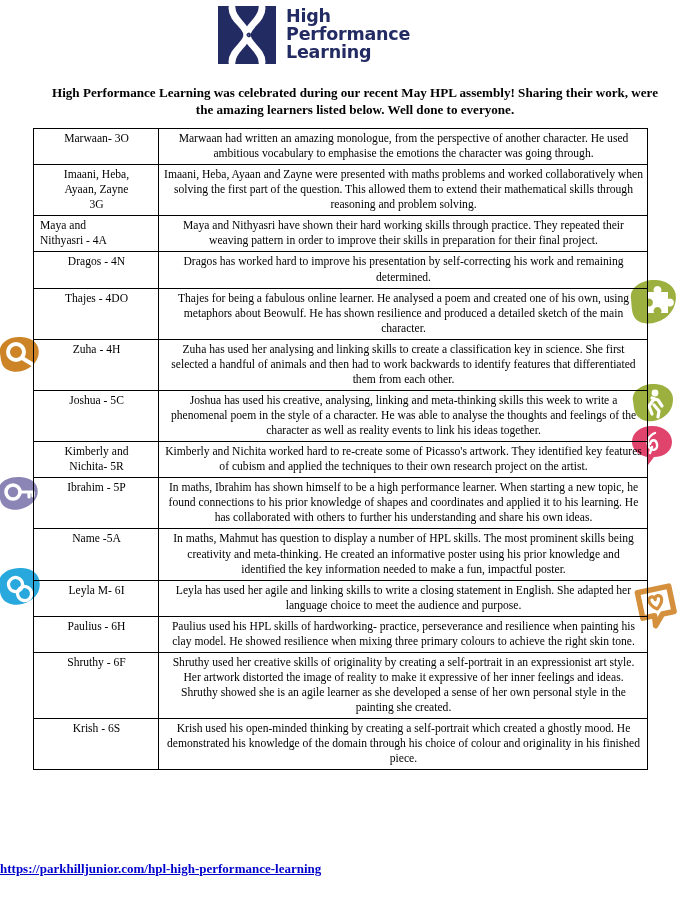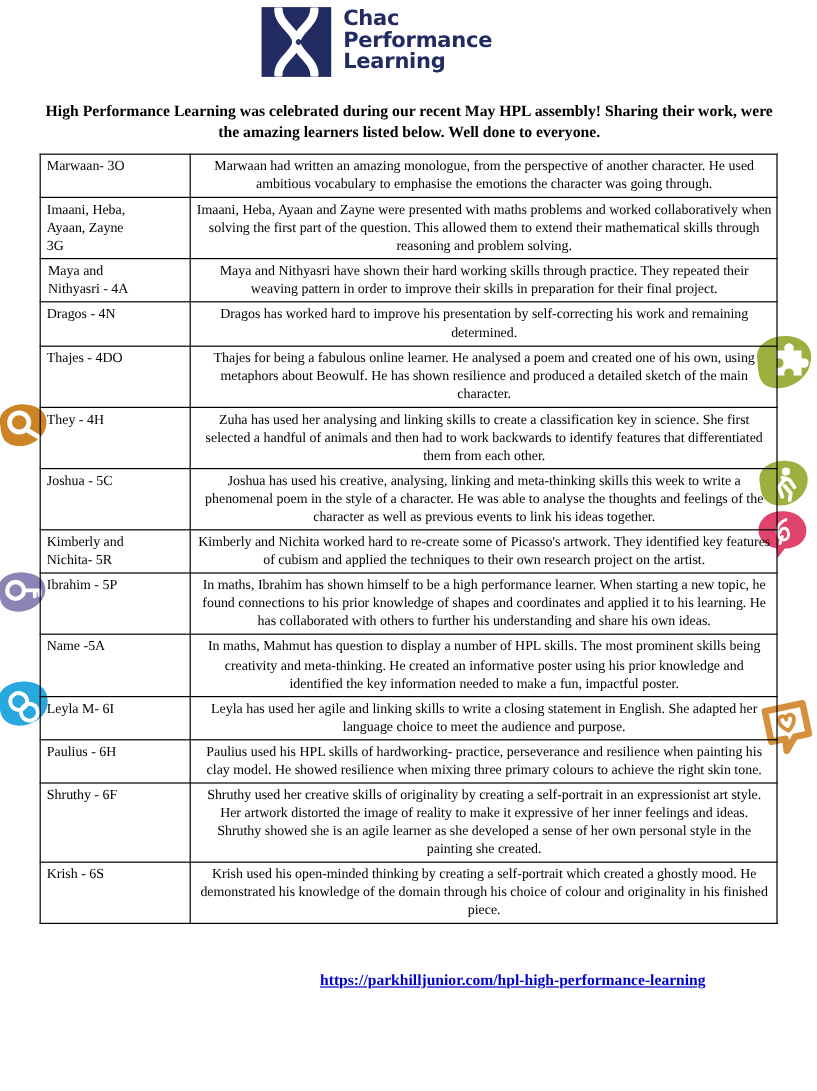--- a/index.html
+++ b/index.html
@@ -39,21 +39,21 @@
     font-weight: bold;
     color: #232b63;
     font-size: 17.5px;
     line-height: 1.02;
     letter-spacing: -0.2px;
   }
 
   
   .intro {
     position: absolute;
-    left: 38px;
+    left: 52px;
     top: 84px;
     width: 606px;
     text-align: center;
     font-family: "Liberation Serif", serif;
     font-weight: bold;
     font-size: 13.1px;
     line-height: 1.32;
   }
 
   
@@ -68,38 +68,38 @@
   .doc-table td {
     border: 1px solid #000000;
     font-size: 11.6px;
     line-height: 1.30;
     padding: 2px 4px 3px 5px;
     vertical-align: top;
     font-family: "Liberation Serif", serif;
   }
   .doc-table td.name {
     width: 115px;
-    text-align: left;
+    text-align: center;
     white-space: pre-line;
   }
   .doc-table td.name.left {
     text-align: left;
     padding-left: 6px;
   }
   .doc-table td.desc {
     text-align: center;
   }
 
   
   .link-row {
     position: absolute;
     left: 0;
-    top: 808px;
+    top: 859px;
     width: 588px;
-    text-align: right;
+    text-align: left;
   }
   .link-row a {
     font-family: "Liberation Serif", serif;
     font-weight: bold;
     font-size: 13px;
     color: #0000cc;
     text-decoration: underline;
   }
 
   
@@ -114,21 +114,21 @@
 <div class="logo-wrap">
   <div class="logo-mark">
     <svg width="58" height="58" viewBox="0 0 58 58" aria-hidden="true">
       <rect x="0" y="0" width="58" height="58" fill="#232b63"></rect>
       <path d="M14 2 C14 14, 29 20, 29 29 C29 38, 44 44, 44 56" stroke="#ffffff" stroke-width="7" fill="none" stroke-linecap="round"></path>
       <path d="M44 2 C44 14, 29 20, 29 29 C29 38, 14 44, 14 56" stroke="#ffffff" stroke-width="7" fill="none" stroke-linecap="round"></path>
       <path d="M29 29 C33 24, 33 34, 29 29" stroke="#232b63" stroke-width="2" fill="none"></path>
     </svg>
   </div>
   <div class="logo-text">
-    <div>Chac</div>
+    <div>High</div>
     <div>Performance</div>
     <div>Learning</div>
   </div>
 </div>
 
 <div class="intro">High Performance Learning was celebrated during our recent May HPL assembly! Sharing their work, were the amazing learners listed below. Well done to everyone.</div>
 
 <div class="deco" style="left:623px; top:277px;">
   <svg width="56" height="50" viewBox="0 0 56 50" aria-hidden="true">
     <path d="M8 22 C6 10, 20 2, 33 3 C48 4, 56 14, 52 27 C48 42, 30 50, 17 45 C8 41, 9 31, 8 22 Z" fill="#9cb03f"></path>
@@ -203,26 +203,26 @@
       </tr>
       <tr>
         <td class="name">Dragos - 4N</td>
         <td class="desc">Dragos has worked hard to improve his presentation by self-correcting his work and remaining determined.</td>
       </tr>
       <tr>
         <td class="name">Thajes - 4DO</td>
         <td class="desc">Thajes for being a fabulous online learner. He analysed a poem and created one of his own, using metaphors about Beowulf. He has shown resilience and produced a detailed sketch of the main character.</td>
       </tr>
       <tr>
-        <td class="name">They - 4H</td>
+        <td class="name">Zuha - 4H</td>
         <td class="desc">Zuha has used her analysing and linking skills to create a classification key in science. She first selected a handful of animals and then had to work backwards to identify features that differentiated them from each other.</td>
       </tr>
       <tr>
         <td class="name">Joshua - 5C</td>
-        <td class="desc">Joshua has used his creative, analysing, linking and meta-thinking skills this week to write a phenomenal poem in the style of a character. He was able to analyse the thoughts and feelings of the character as well as previous events to link his ideas together.</td>
+        <td class="desc">Joshua has used his creative, analysing, linking and meta-thinking skills this week to write a phenomenal poem in the style of a character. He was able to analyse the thoughts and feelings of the character as well as reality events to link his ideas together.</td>
       </tr>
       <tr>
         <td class="name">Kimberly and
 Nichita- 5R</td>
         <td class="desc">Kimberly and Nichita worked hard to re-create some of Picasso's artwork. They identified key features of cubism and applied the techniques to their own research project on the artist.</td>
       </tr>
       <tr>
         <td class="name">Ibrahim - 5P</td>
         <td class="desc">In maths, Ibrahim has shown himself to be a high performance learner. When starting a new topic, he found connections to his prior knowledge of shapes and coordinates and applied it to his learning. He has collaborated with others to further his understanding and share his own ideas.</td>
       </tr>

